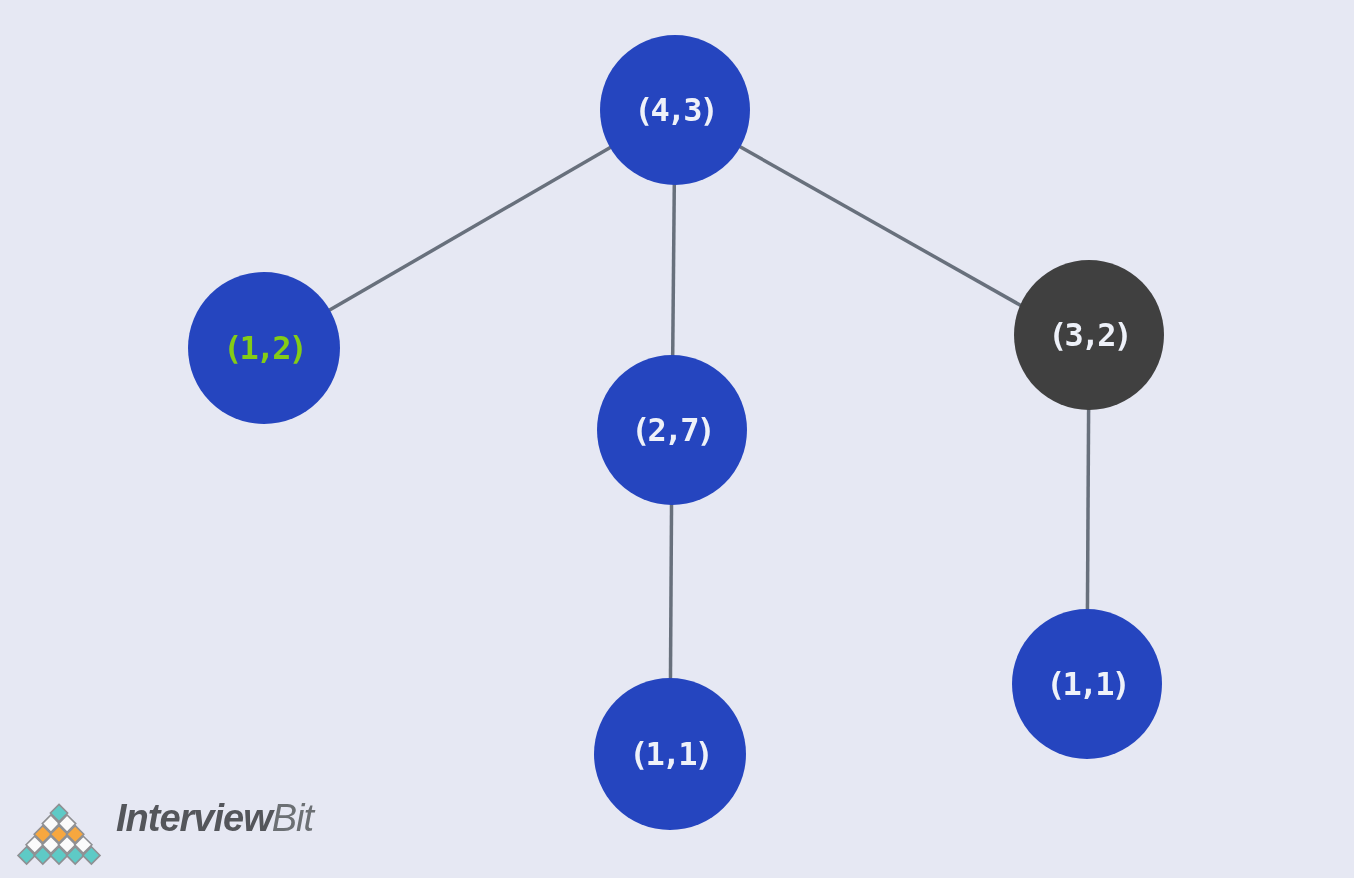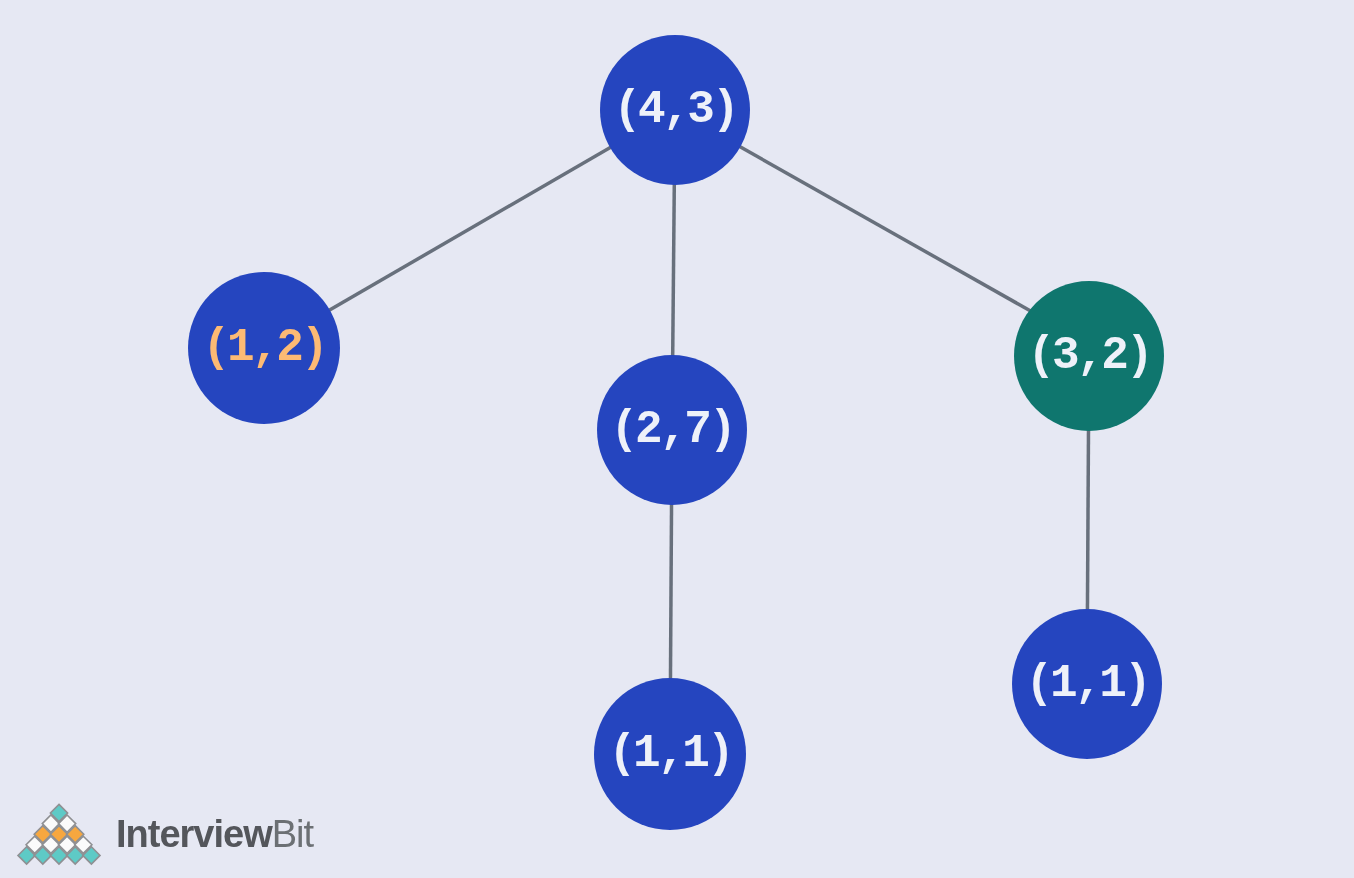--- a/index.html
+++ b/index.html
@@ -18,32 +18,32 @@
   }
   #node-layer { position: absolute; left: 0; top: 0; }
   .tree-node {
     position: absolute;
     transform: translate(-50%, -50%);
     border-radius: 50%;
     display: flex;
     align-items: center;
     justify-content: center;
     font-weight: bold;
-    font-size: 46px;
+    font-size: 32px;
     letter-spacing: -3px;
     user-select: none;
-    font-family: Liberation Mono, monospace;
   }
   .logo {
     position: absolute;
     left: 16px;
     top: 803px;
     display: flex;
-    align-items: center;
+    align-items: flex-start;
     gap: 14px;
+    font-style: italic;
   }
   .logo-text {
     font-family: "Liberation Sans", sans-serif;
     font-size: 38px;
     line-height: 0.82;
     letter-spacing: -1px;
     white-space: nowrap;
   }
   .logo-text .brand-bold { font-weight: bold; }
   .logo-text .brand-light { font-weight: 300; }
@@ -54,23 +54,23 @@
 <div id="stage" style="width: 1354px; height: 878px; background: rgb(230, 232, 243);">
   <svg id="edge-layer" viewBox="0 0 1354 878">
       <line x1="675" y1="110" x2="264" y2="348" stroke="#68707c" stroke-width="3.5"></line>
       <line x1="675" y1="110" x2="672" y2="430" stroke="#68707c" stroke-width="3.5"></line>
       <line x1="675" y1="110" x2="1089" y2="344" stroke="#68707c" stroke-width="3.5"></line>
       <line x1="672" y1="430" x2="670" y2="754" stroke="#68707c" stroke-width="3.5"></line>
       <line x1="1089" y1="344" x2="1087" y2="684" stroke="#68707c" stroke-width="3.5"></line>
     </svg>
   <div id="node-layer">
       <div class="tree-node" style="left: 675px; top: 110px; width: 150px; height: 150px; background: rgb(37, 69, 191); color: rgb(238, 241, 249);">(4,3)</div>
-      <div class="tree-node" style="left: 264px; top: 348px; width: 152px; height: 152px; background: rgb(37, 69, 191); color: #fdba74;">(1,2)</div>
+      <div class="tree-node" style="left: 264px; top: 348px; width: 152px; height: 152px; background: rgb(37, 69, 191); color: #84cc16;">(1,2)</div>
       <div class="tree-node" style="left: 672px; top: 430px; width: 150px; height: 150px; background: rgb(37, 69, 191); color: rgb(238, 241, 249);">(2,7)</div>
-      <div class="tree-node" style="left: 1089px; top: 356px; width: 150px; height: 150px; background: #0f766e; color: rgb(238, 241, 249);">(3,2)</div>
+      <div class="tree-node" style="left: 1089px; top: 335px; width: 150px; height: 150px; background: #404040; color: rgb(238, 241, 249);">(3,2)</div>
       <div class="tree-node" style="left: 670px; top: 754px; width: 152px; height: 152px; background: rgb(37, 69, 191); color: rgb(238, 241, 249);">(1,1)</div>
       <div class="tree-node" style="left: 1087px; top: 684px; width: 150px; height: 150px; background: rgb(37, 69, 191); color: rgb(238, 241, 249);">(1,1)</div>
     </div>
   <div class="logo">
     <svg id="logo-pyramid" width="86" height="64" viewBox="0 0 86 64">
         <path d="M 43 1.4000000000000004 L 51.6 10 L 43 18.6 L 34.4 10 Z" fill="#5ecac6" stroke="#8f9093" stroke-width="1.6"></path>
         <path d="M 34.9 12.000000000000002 L 43.5 20.6 L 34.9 29.200000000000003 L 26.299999999999997 20.6 Z" fill="#fbfbfb" stroke="#8f9093" stroke-width="1.6"></path>
         <path d="M 51.1 12.000000000000002 L 59.7 20.6 L 51.1 29.200000000000003 L 42.5 20.6 Z" fill="#fbfbfb" stroke="#8f9093" stroke-width="1.6"></path>
         <path d="M 26.8 22.6 L 35.4 31.2 L 26.8 39.8 L 18.200000000000003 31.2 Z" fill="#f7a73f" stroke="#8f9093" stroke-width="1.6"></path>
         <path d="M 43 22.6 L 51.6 31.2 L 43 39.8 L 34.4 31.2 Z" fill="#f7a73f" stroke="#8f9093" stroke-width="1.6"></path>

